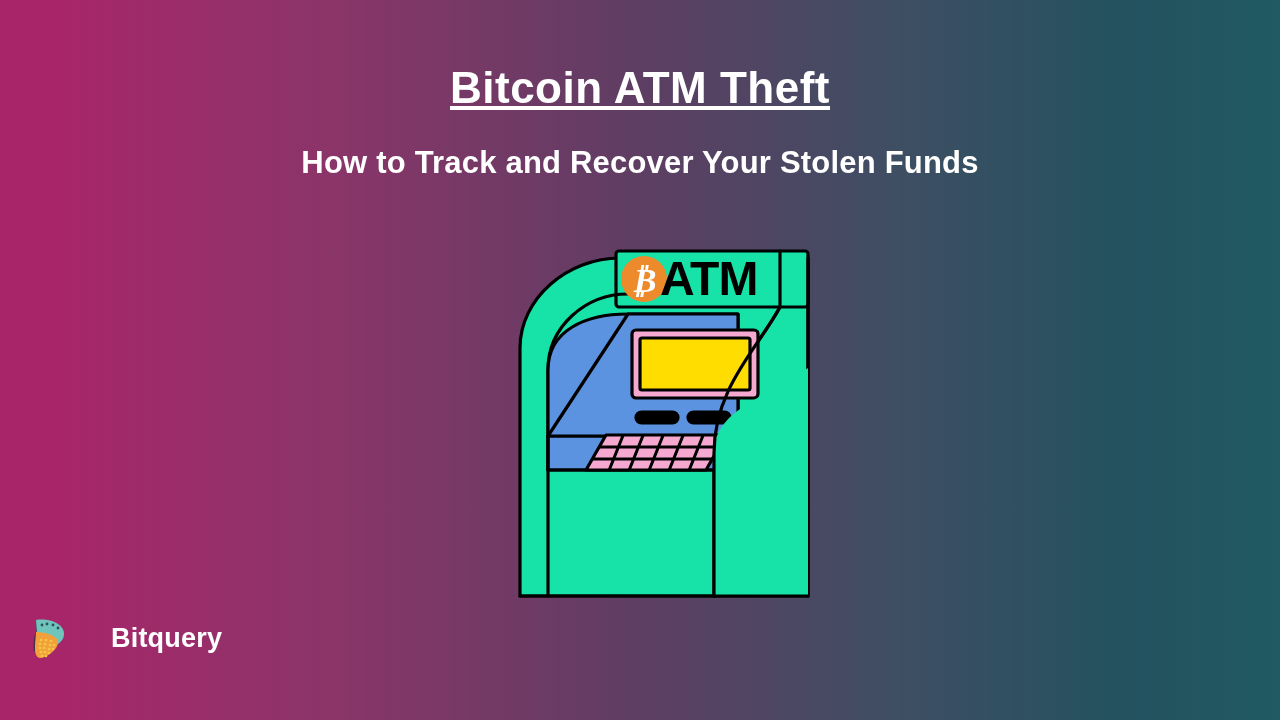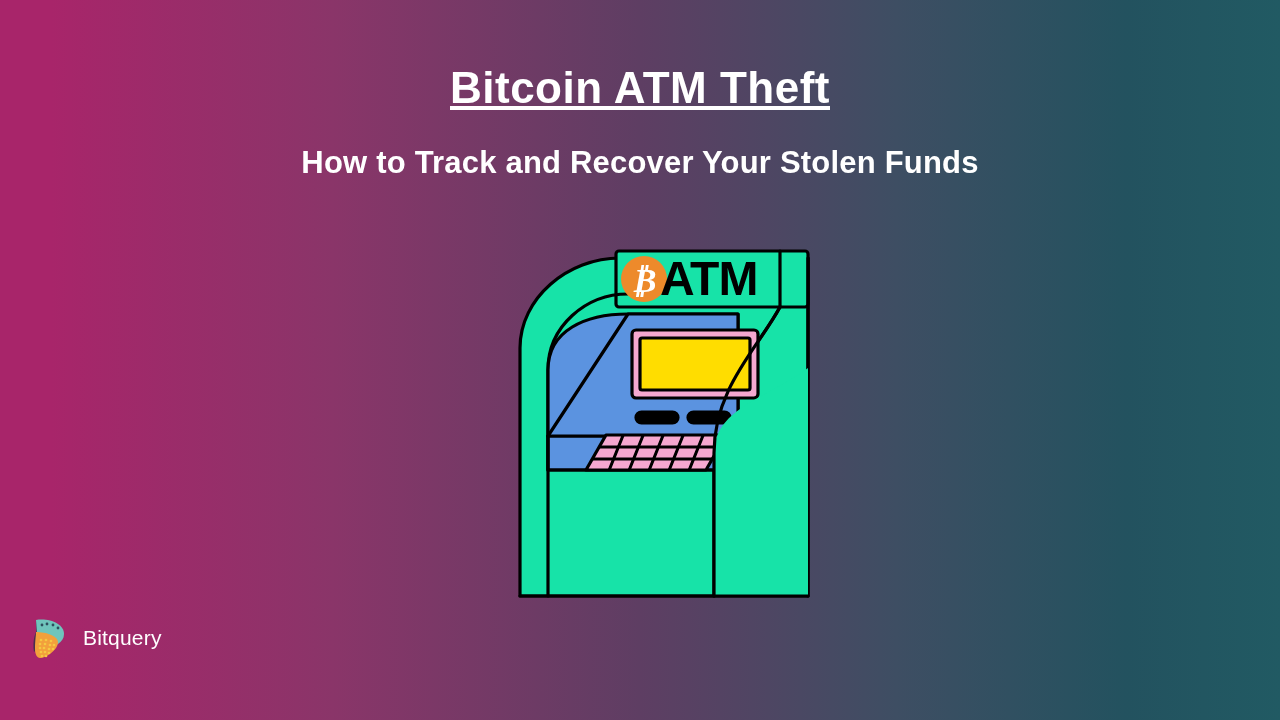--- a/index.html
+++ b/index.html
@@ -44,24 +44,25 @@
 
   
   .logo {
     position:absolute;
     left:28px; bottom:60px;
     display:flex; align-items:center; gap:13px;
   }
   .logo-mark { width:42px; height:44px; display:block; }
   .logo-mark svg { display:block; width:100%; height:100%; }
   .logo-text {
-    font-size:21px;
-    font-weight:normal;
+    font-size:27px;
+    font-weight:bold;
     color:#ffffff;
     letter-spacing:0.2px;
+    margin-left:28px;
   }
 </style>
 </head>
 <body>
 
 <div class="stage">
 
   <div class="heading-block">
     <div class="title">Bitcoin ATM Theft</div>
     <div class="subtitle">How to Track and Recover Your Stolen Funds</div>

